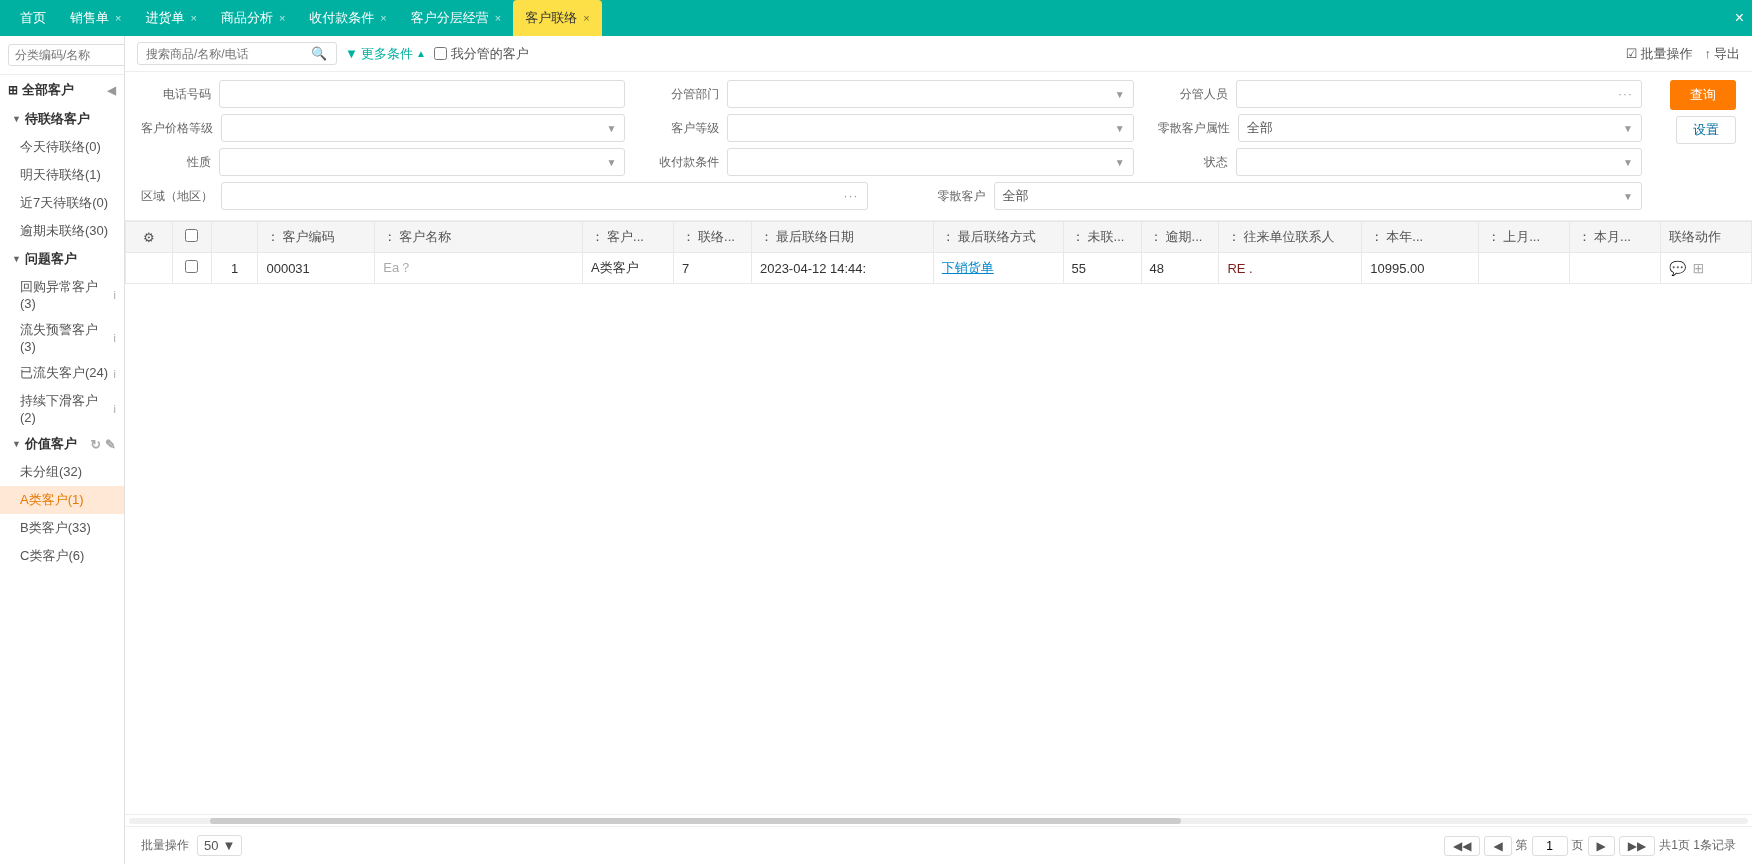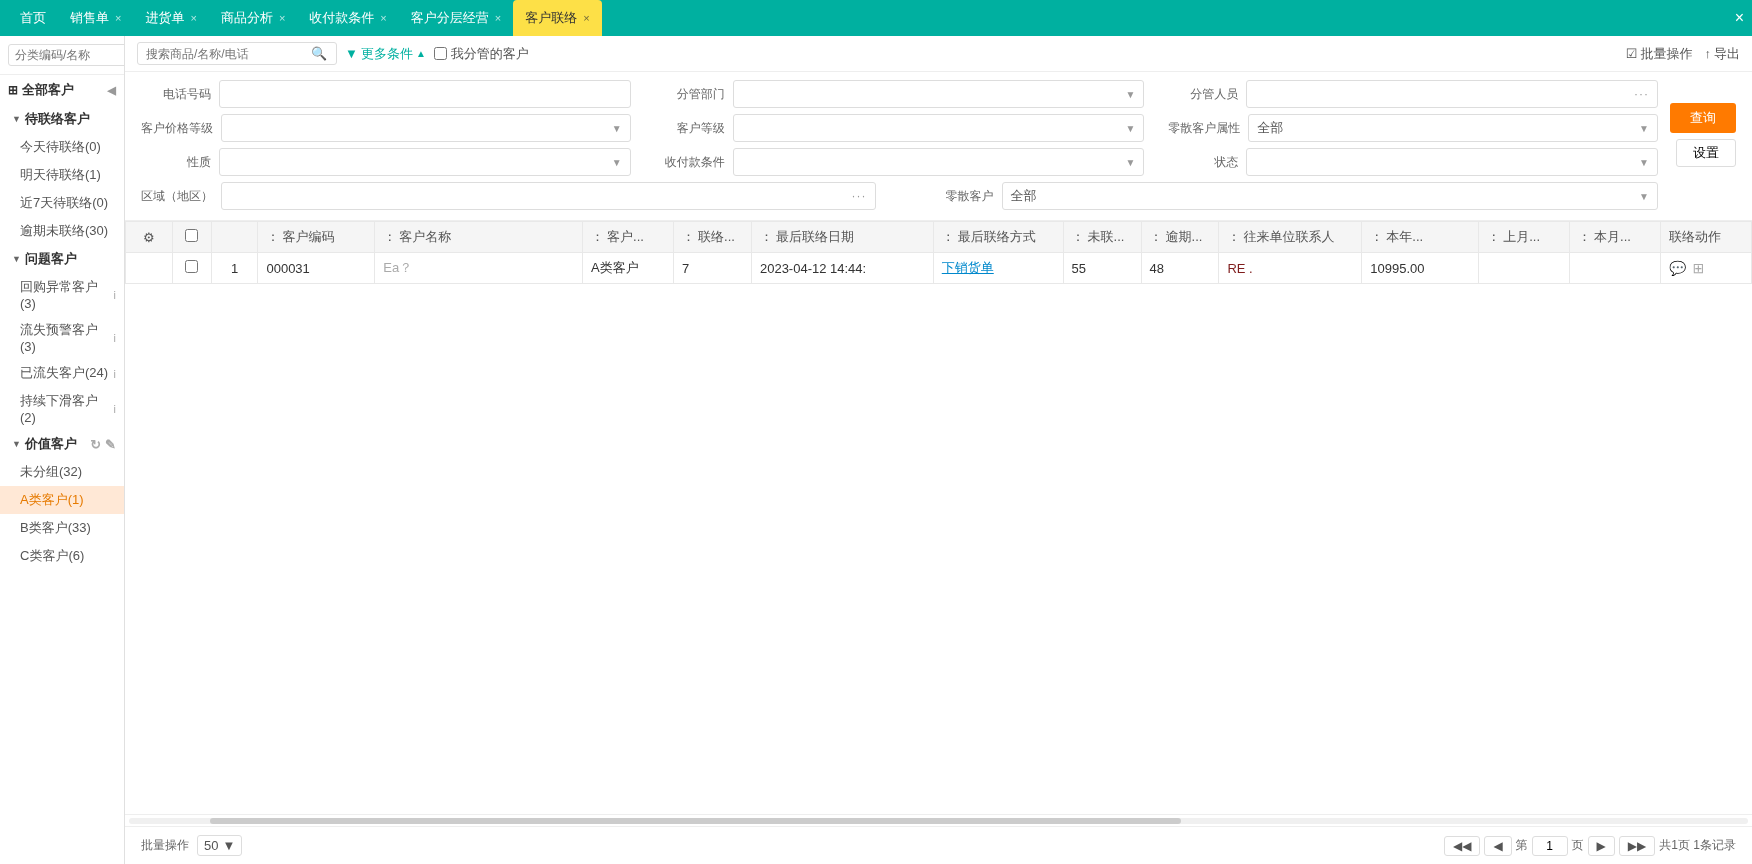--- a/index.html
+++ b/index.html
@@ -243,34 +243,33 @@
       background: #ff7a00;
       color: white;
       border: none;
       border-radius: 3px;
       padding: 6px 20px;
       cursor: pointer;
       font-size: 13px;
     }
     .btn-settings {
       background: white;
-      color: #000000;
+      color: #0369a1;
       border: 1px solid #ddd;
       border-radius: 3px;
       padding: 4px 16px;
       cursor: pointer;
       font-size: 13px;
     }
     .query-btn-wrap {
       display: flex;
       flex-direction: column;
       gap: 6px;
       align-items: flex-end;
       padding-left: 12px;
-      margin-top: 23px;
     }
 
     
     .table-area {
       flex: 1;
       overflow: auto;
       background: white;
       margin: 0;
     }
     .data-table {
@@ -531,21 +530,21 @@
           <span>批量操作</span>
         </div>
         <div class="export">
           <span>↑</span>
           <span>导出</span>
         </div>
       </div>
     </div>
 
     <div class="advanced-filter">
-      <div style="display:flex; align-items:flex-start; gap:0;">
+      <div style="display:flex; align-items:flex-start; gap:16px;">
         <div style="flex:1;">
 
           <div class="filter-row">
             <div class="filter-cell">
               <span class="filter-label">电话号码</span>
               <div class="filter-select" style="justify-content:flex-start;"></div>
             </div>
             <div class="filter-divider"></div>
             <div class="filter-cell">
               <span class="filter-label">分管部门</span>

